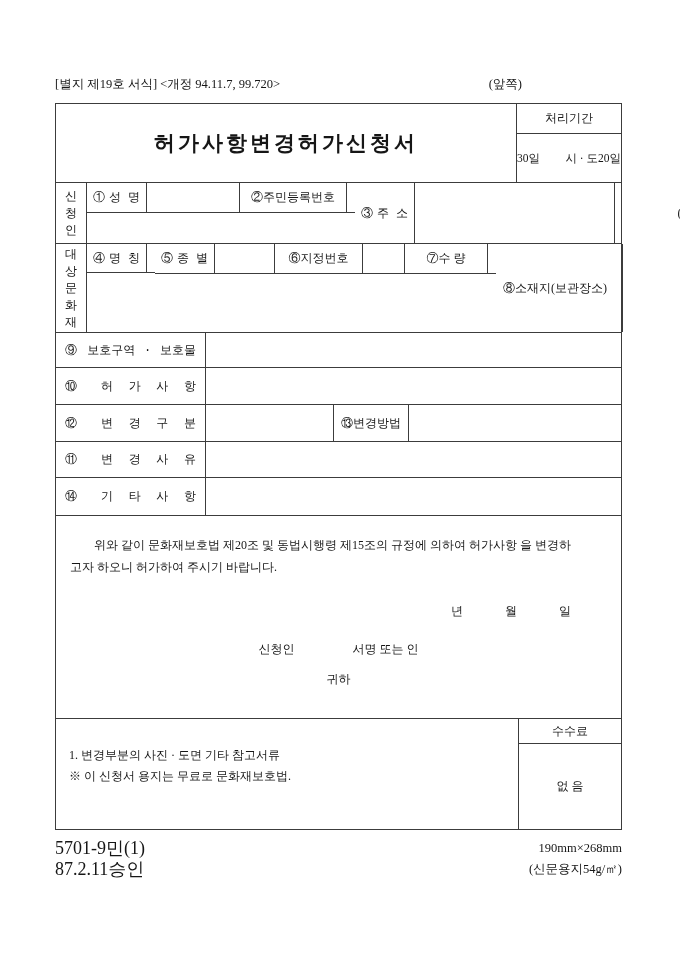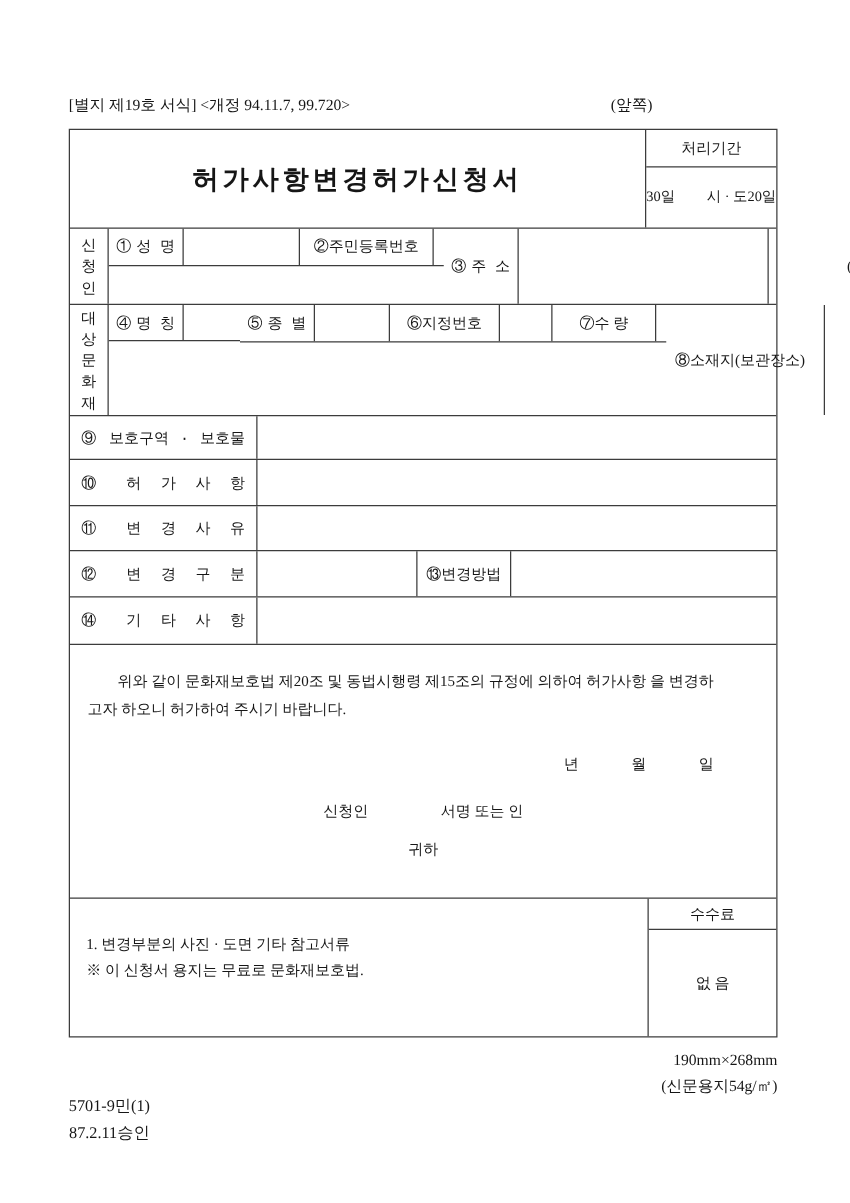--- a/index.html
+++ b/index.html
@@ -50,40 +50,40 @@
   .title-cell { flex:1; border-right:1px solid #3c3c3c; display:flex; align-items:center; justify-content:center; }
   .form-title { font-size:21px; font-weight:bold; letter-spacing:3px; white-space:nowrap; }
   .proc-col { width:104px; display:flex; flex-direction:column; }
   .proc-top { height:30px; border-bottom:1px solid #3c3c3c; display:flex; align-items:center; justify-content:center; }
   .proc-bottom { flex:1; display:flex; flex-direction:row; align-items:center; justify-content:space-between; font-size:11.5px; line-height:17px; }
 
   
   .subcol { flex:1; display:flex; }
   .subrow { display:flex; border-bottom:1px solid #3c3c3c; }
   .subrow.slast { border-bottom:none; flex:1; }
-  .sA{height:30px;} .sB{height:29px;gap:37px;} .sC{height:30px;}
+  .sA{height:30px;} .sB{height:29px;} .sC{height:30px;}
 
   .loc-label { padding-left:3px; white-space:nowrap; }
 
   
   .body-cell { display:block; padding:18px 14px 0 14px; line-height:22px; }
   .para1 { text-indent:24px; white-space:nowrap; }
   .dateline { margin-top:22px; display:flex; justify-content:flex-end; padding-right:36px; gap:42px; }
   .signline { margin-top:16px; display:flex; justify-content:center; gap:58px; }
   .addressee { margin-top:8px; text-align:center; }
 
   
   .att-cell { flex:1; border-right:1px solid #3c3c3c; display:block; padding:26px 0 0 13px; line-height:21px; }
   .att-title { padding-left:17px; }
   .fee-col { width:102px; display:flex; flex-direction:column;text-align:right; }
   .fee-top { height:25px; border-bottom:1px solid #3c3c3c; display:flex; align-items:center; justify-content:center; }
   .fee-val { flex:1; display:flex; align-items:center; justify-content:center; }
 
   
-  .ftr-l { position:absolute; left:55px; top:874px; font-size:13px; line-height:21px;text-align:center; }
+  .ftr-l { position:absolute; left:55px; top:838px; font-size:18px; line-height:21px; }
   .ftr-r { position:absolute; right:58px; top:838px; font-size:12.5px; line-height:21px; text-align:right; }
 </style>
 </head>
 <body>
 
 <div class="hdr">
   <span>[별지 제19호 서식] &lt;개정 94.11.7, 99.720&gt;</span>
   <span class="front">(앞쪽)</span>
 </div>
 
@@ -172,34 +172,34 @@
     <div class="cell grow end"></div>
   </div>
 
   <div class="row r5">
     <div class="cell w150 jlabel">
       <span>⑩ 허 가 사 항</span>
     </div>
     <div class="cell grow end"></div>
   </div>
 
-  <div class="row r6">
-    <div class="cell w150 jlabel">
-      <span>⑪ 변 경 사 유</span>
-    </div>
-    <div class="cell grow end"></div>
-  </div>
-
   <div class="row r7">
     <div class="cell w150 jlabel">
       <span>⑫ 변 경 구 분</span>
     </div>
     <div class="cell w128"></div>
     <div class="cell w75 ctr">
       <span>⑬변경방법</span>
+    </div>
+    <div class="cell grow end"></div>
+  </div>
+
+  <div class="row r6">
+    <div class="cell w150 jlabel">
+      <span>⑪ 변 경 사 유</span>
     </div>
     <div class="cell grow end"></div>
   </div>
 
   <div class="row r8">
     <div class="cell w150 jlabel">
       <span>⑭ 기 타 사 항</span>
     </div>
     <div class="cell grow end"></div>
   </div>

